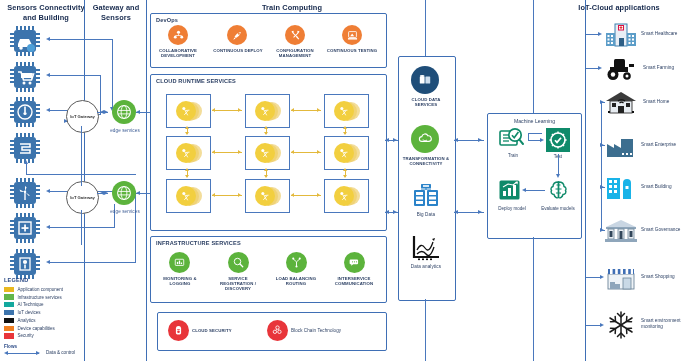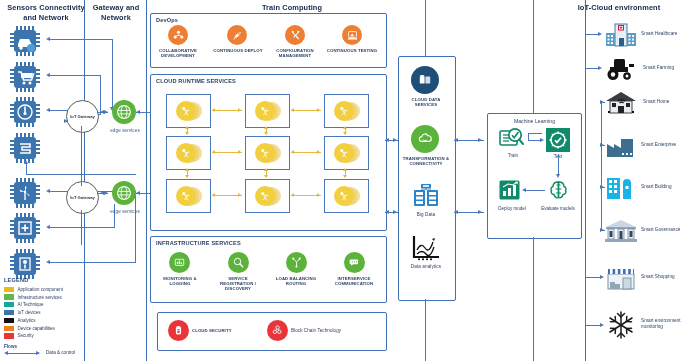--- a/index.html
+++ b/index.html
@@ -69,24 +69,24 @@
   .ml-title{position:absolute;font-size:5.2px;color:#2b3f63;text-align:center;width:100%;}
   .ml-lab{position:absolute;font-size:4.5px;color:#2b3f63;text-align:center;}
   
   .app-lab{position:absolute;font-size:4.7px;color:#2b3f63;line-height:5.6px;}
 </style>
 </head>
 <body>
 
 <div id="diagram">
 
-  <div class="abs col-header" style="left:2px;top:3px;width:88px;">Sensors Connectivity and Network</div>
-  <div class="abs col-header" style="left:86px;top:3px;width:60px;">Gateway and Network</div>
+  <div class="abs col-header" style="left:2px;top:3px;width:88px;">Sensors Connectivity and Building</div>
+  <div class="abs col-header" style="left:86px;top:3px;width:60px;">Gateway and Sensors</div>
   <div class="abs col-header" style="left:232px;top:3px;width:120px;">Train Computing</div>
-  <div class="abs col-header" style="left:556px;top:3px;width:126px;">IoT-Cloud  environment</div>
+  <div class="abs col-header" style="left:556px;top:3px;width:126px;">IoT-Cloud  applications</div>
 
   <div class="abs vrule" style="left:84px;top:0;height:361px;"></div>
   <div class="abs vrule" style="left:145.5px;top:0;height:361px;"></div>
   <div class="abs vrule" style="left:585px;top:0;height:361px;"></div>
 
   <div class="abs" style="left:7px;top:26px;">
     <svg width="36" height="30" viewBox="0 0 36 30">
       <g fill="#3c74ad">
         <rect x="7" y="4" width="22" height="22" rx="3"></rect>
         <g>

